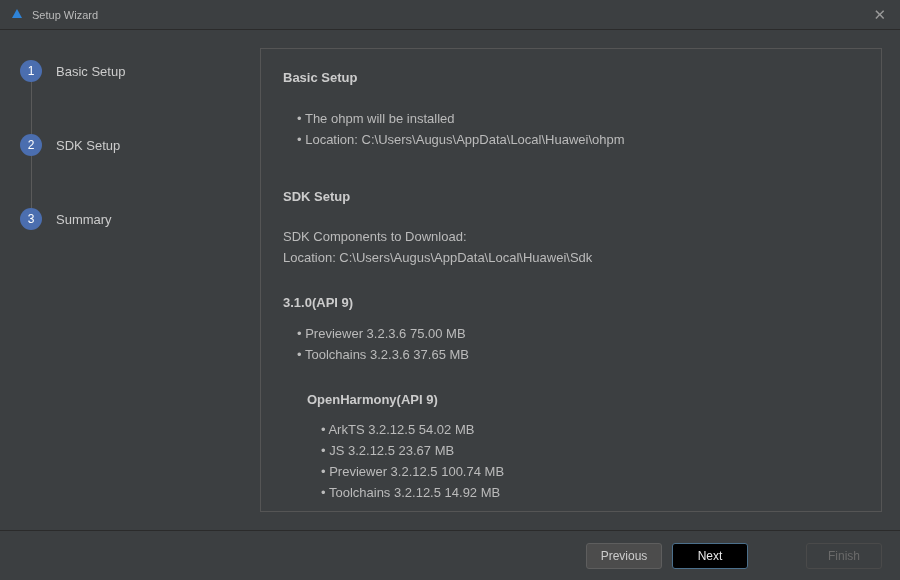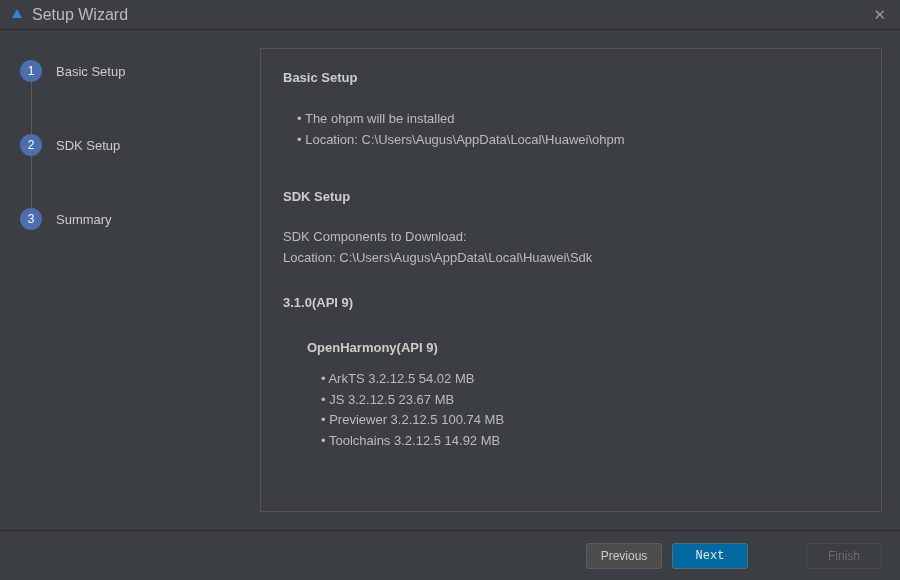--- a/index.html
+++ b/index.html
@@ -15,21 +15,21 @@
     }
     .titlebar {
       height: 30px;
       background: #3c3f41;
       display: flex;
       align-items: center;
       padding: 0 10px;
       border-bottom: 1px solid #2b2b2b;
     }
     .titlebar .logo { margin-right: 8px; display: flex; align-items: center; }
-    .titlebar .title { color: #bbbbbb; font-size: 16px; }
+    .titlebar .title { color: #bbbbbb; font-size: 11px; }
     .titlebar .spacer { flex: 1; }
     .titlebar .close { color: #999; font-size: 15px; cursor: pointer; padding: 0 4px; }
 
     .content {
       flex: 1;
       display: flex;
       overflow: hidden;
     }
     .sidebar {
       width: 260px;
@@ -118,24 +118,23 @@
       background: #4c4c4c;
       color: #cccccc;
       font-size: 12px;
       border-radius: 3px;
       cursor: pointer;
       display: flex;
       align-items: center;
       justify-content: center;
     }
     .btn.primary {
-      background: #0369a1;
+      background: #000000;
       border-color: #4c708c;
       color: #e8e8e8;
-      font-family: Liberation Mono, monospace;
     }
     .btn.disabled {
       color: #6a6a6a;
       border-color: #4a4a4a;
       background: #3c3f41;
       cursor: default;
       margin-left: 48px;
     }
   </style>
 </head>
@@ -176,20 +175,24 @@
       <div class="bullet-list">
         <div class="bullet">The ohpm will be installed</div>
         <div class="bullet">Location: C:\Users\Augus\AppData\Local\Huawei\ohpm</div>
       </div>
 
       <div class="section-head mt">SDK Setup</div>
       <div class="para">SDK Components to Download:</div>
       <div class="para">Location: C:\Users\Augus\AppData\Local\Huawei\Sdk</div>
 
       <div class="subhead">3.1.0(API 9)</div>
+      <div class="bullet-list">
+        <div class="bullet">Previewer  3.2.3.6  75.00 MB</div>
+        <div class="bullet">Toolchains  3.2.3.6  37.65 MB</div>
+      </div>
 
       <div class="subhead indent">OpenHarmony(API 9)</div>
       <div class="bullet-list indent2">
         <div class="bullet">ArkTS  3.2.12.5  54.02 MB</div>
         <div class="bullet">JS  3.2.12.5  23.67 MB</div>
         <div class="bullet">Previewer  3.2.12.5  100.74 MB</div>
         <div class="bullet">Toolchains  3.2.12.5  14.92 MB</div>
       </div>
 
     </div>

